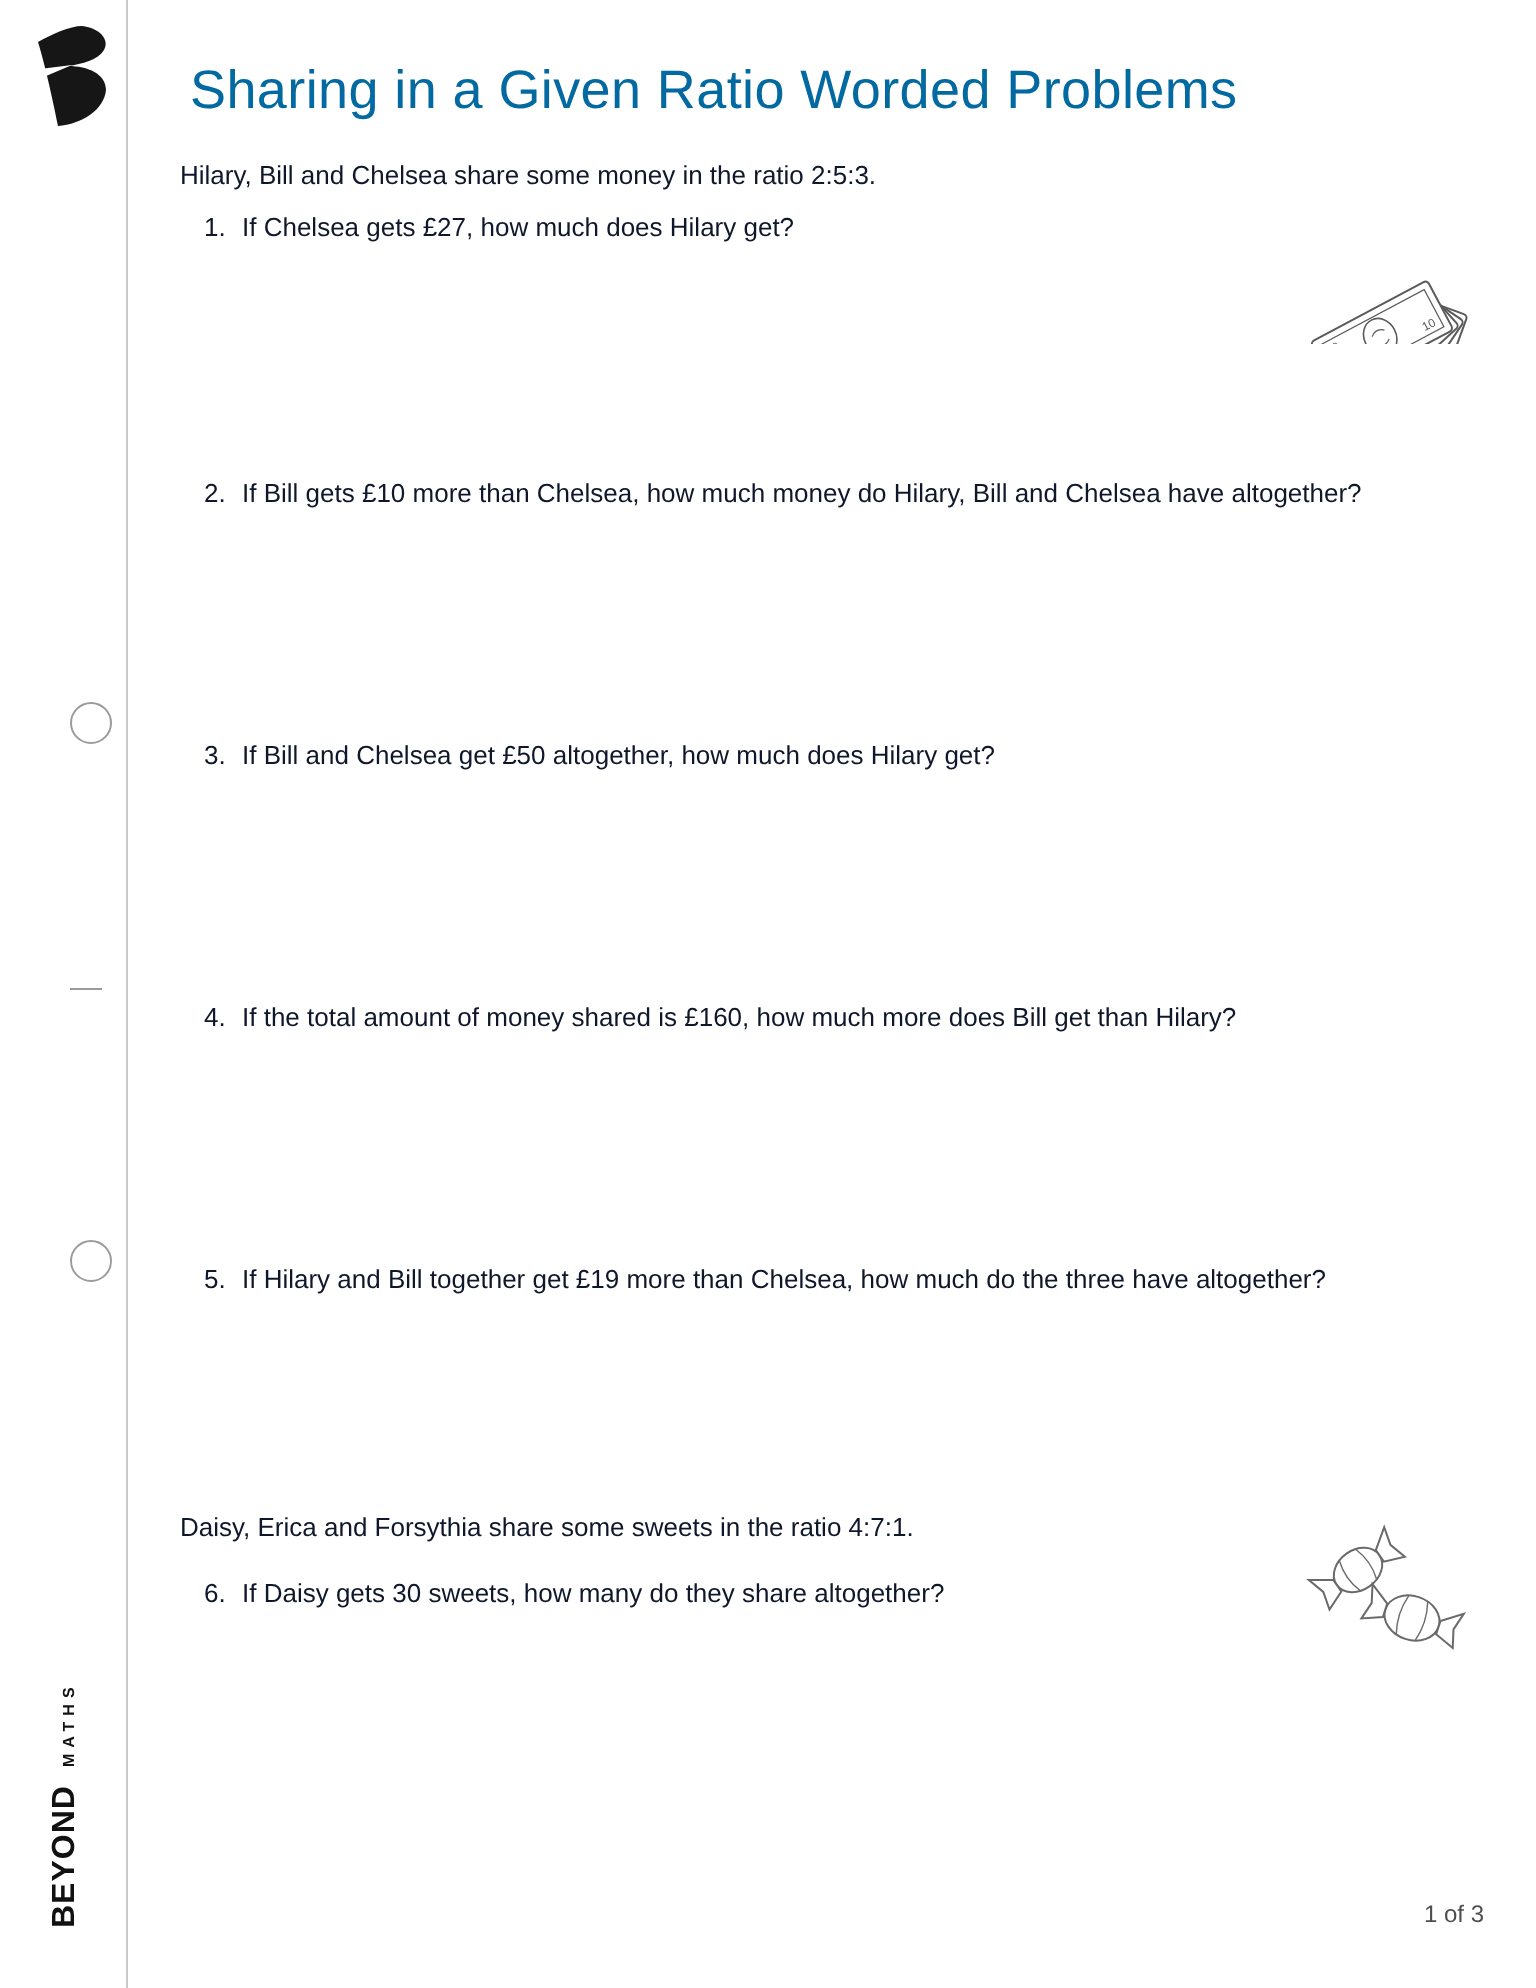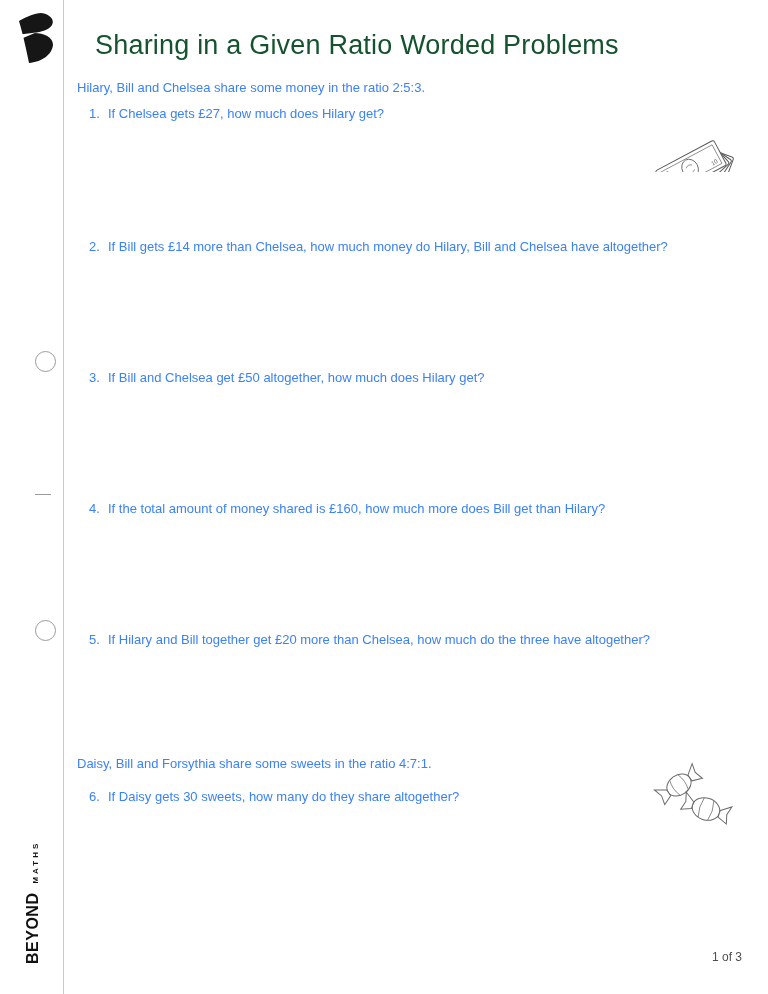--- a/index.html
+++ b/index.html
@@ -66,31 +66,31 @@
     letter-spacing: 3px;
     color: #111111;
   }
 
   .title {
     position: absolute;
     left: 95px; top: 30px;
     width: 640px;
     font-size: 27px;
     font-weight: 400;
-    color: #14532d;
+    color: #0369a1;
     letter-spacing: 0.2px;
   }
 
   .text-line {
     position: absolute;
-    left: 77px;
+    left: 90px;
     width: 640px;
     font-size: 13px;
     line-height: 1.45;
-    color: #3b82f6;
+    color: #0f172a;
   }
 
   .question { display: flex; }
   .qnum {
     flex: none;
     width: 19px;
     margin-left: 12px;
   }
   .qtext { flex: 1; }
 
@@ -149,39 +149,39 @@
 
   <p class="text-line pos-intro1">Hilary, Bill and Chelsea share some money in the ratio 2:5:3.</p>
 
   <div class="text-line question pos-q1">
     <span class="qnum">1.</span>
     <span class="qtext">If Chelsea gets £27, how much does Hilary get?</span>
   </div>
 
   <div class="text-line question pos-q2">
     <span class="qnum">2.</span>
-    <span class="qtext">If Bill gets £14 more than Chelsea, how much money do Hilary, Bill and Chelsea have altogether?</span>
+    <span class="qtext">If Bill gets £10 more than Chelsea, how much money do Hilary, Bill and Chelsea have altogether?</span>
   </div>
 
   <div class="text-line question pos-q3">
     <span class="qnum">3.</span>
     <span class="qtext">If Bill and Chelsea get £50 altogether, how much does Hilary get?</span>
   </div>
 
   <div class="text-line question pos-q4">
     <span class="qnum">4.</span>
     <span class="qtext">If the total amount of money shared is £160, how much more does Bill get than Hilary?</span>
   </div>
 
   <div class="text-line question pos-q5">
     <span class="qnum">5.</span>
-    <span class="qtext">If Hilary and Bill together get £20 more than Chelsea, how much do the three have altogether?</span>
-  </div>
-
-  <p class="text-line pos-intro2">Daisy, Bill and Forsythia share some sweets in the ratio 4:7:1.</p>
+    <span class="qtext">If Hilary and Bill together get £19 more than Chelsea, how much do the three have altogether?</span>
+  </div>
+
+  <p class="text-line pos-intro2">Daisy, Erica and Forsythia share some sweets in the ratio 4:7:1.</p>
 
   <div class="text-line question pos-q6">
     <span class="qnum">6.</span>
     <span class="qtext">If Daisy gets 30 sweets, how many do they share altogether?</span>
   </div>
 
   <div class="money-art">
     <svg width="125" height="92" viewBox="0 0 125 92">
       <g fill="#ffffff" stroke="#5a5a5a" stroke-width="1">
         <rect transform="rotate(-70 95 72)" x="28" y="58" width="66" height="28" rx="2"></rect>

